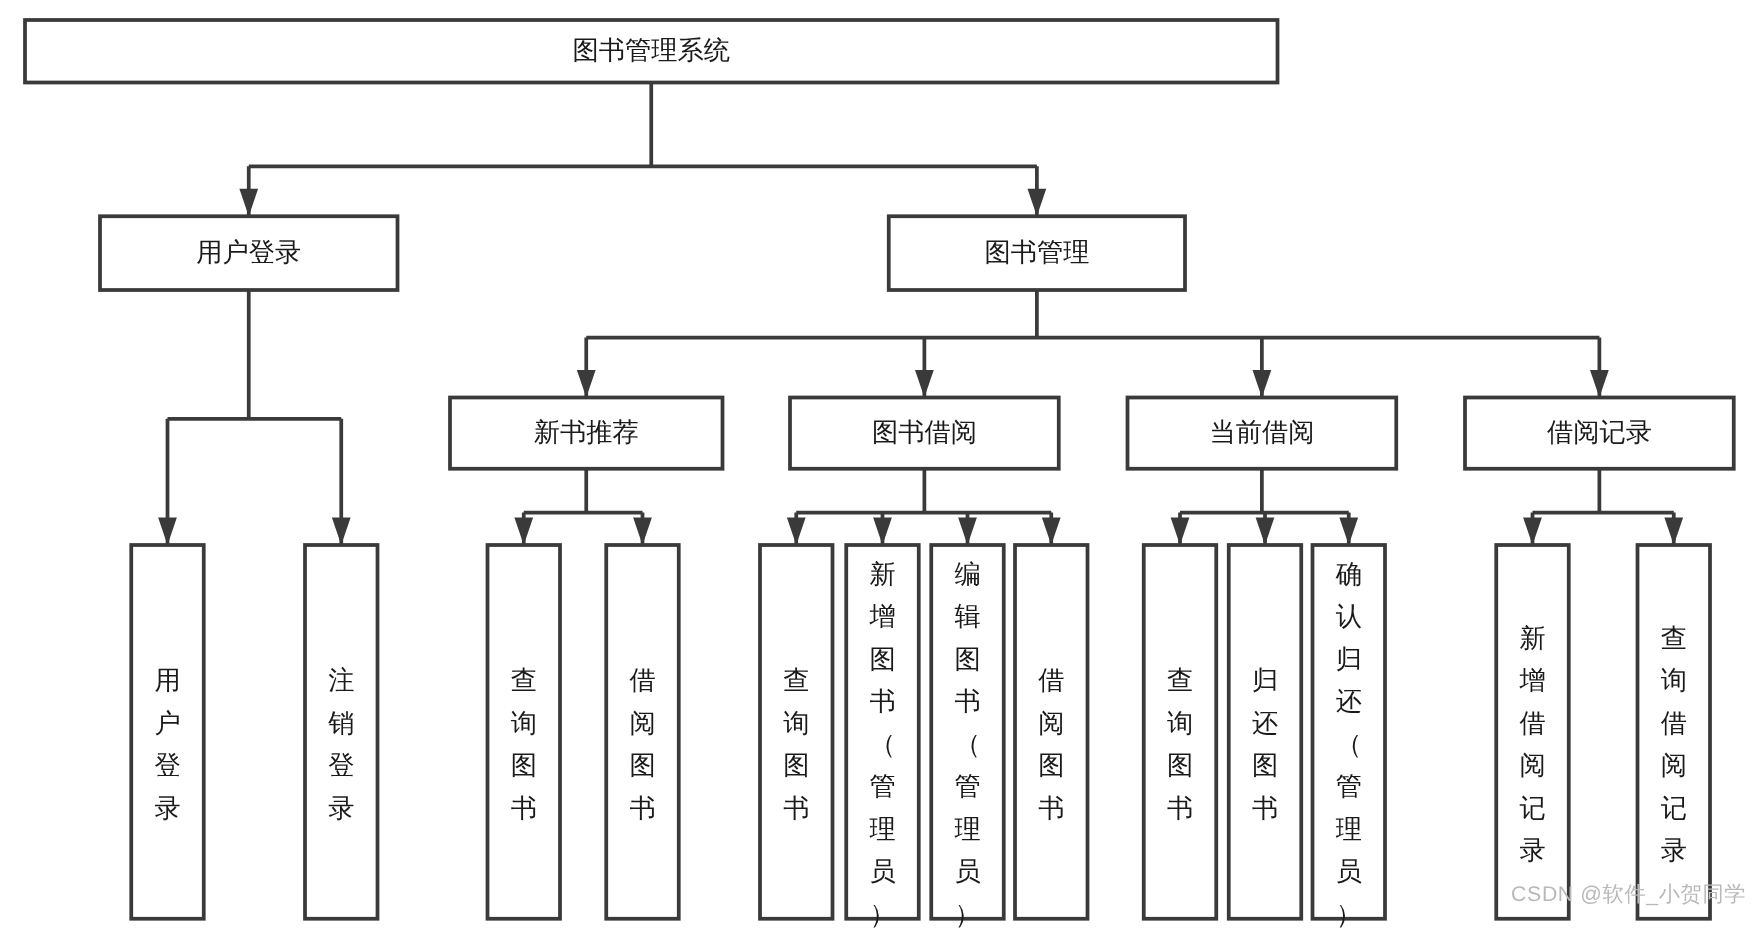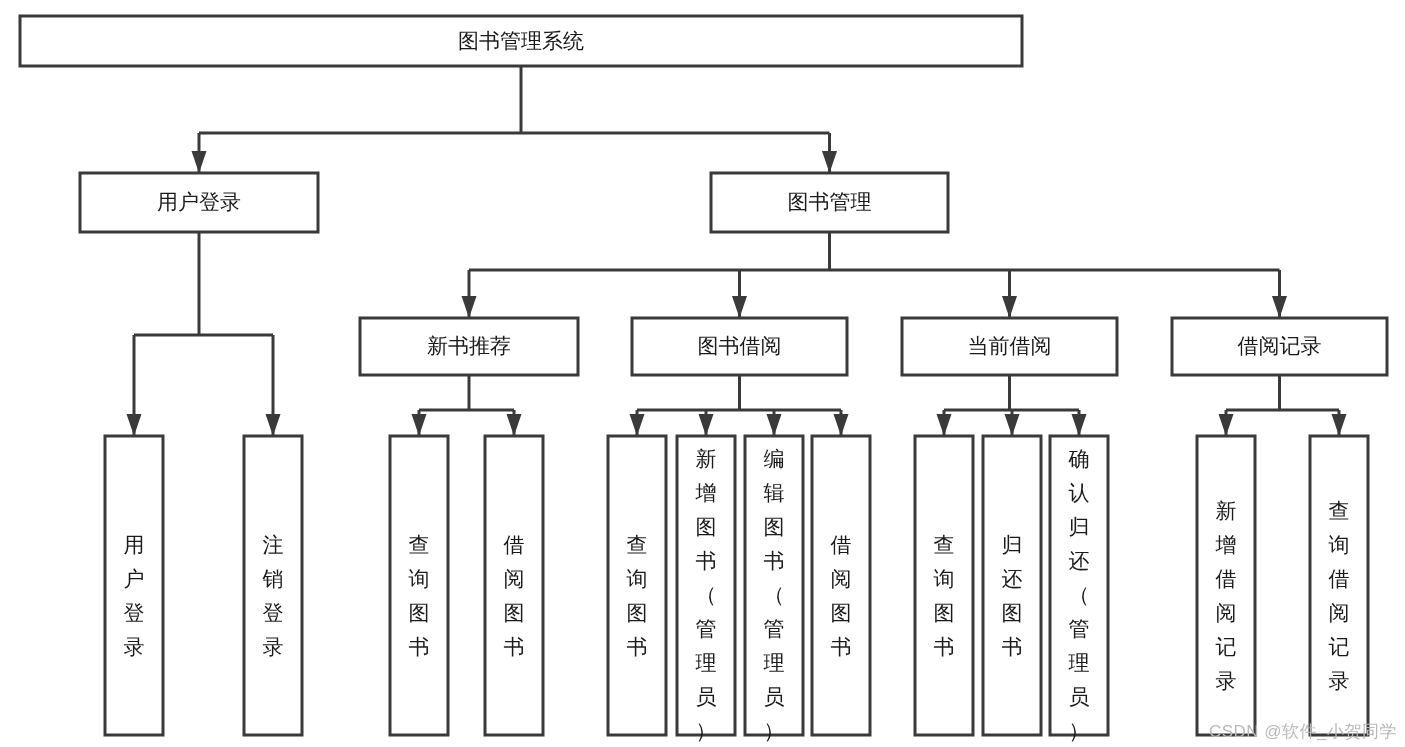--- a/index.html
+++ b/index.html
@@ -48,21 +48,21 @@
   }
   .node-label-v {
     font-family: "Liberation Sans", "DejaVu Sans", sans-serif;
     font-size: 21px;
     fill: #1a1a1a;
     text-anchor: middle;
   }
   .watermark-text {
     position: absolute;
     right: 8px;
-    bottom: 4px;
+    bottom: 20px;
     font-family: "Liberation Sans", "DejaVu Sans", sans-serif;
     font-size: 17px;
     color: #b9b9b9;
     white-space: nowrap;
     letter-spacing: 0.5px;
     pointer-events: none;
     margin-top: 20px;
   }
 </style>
 </head>

